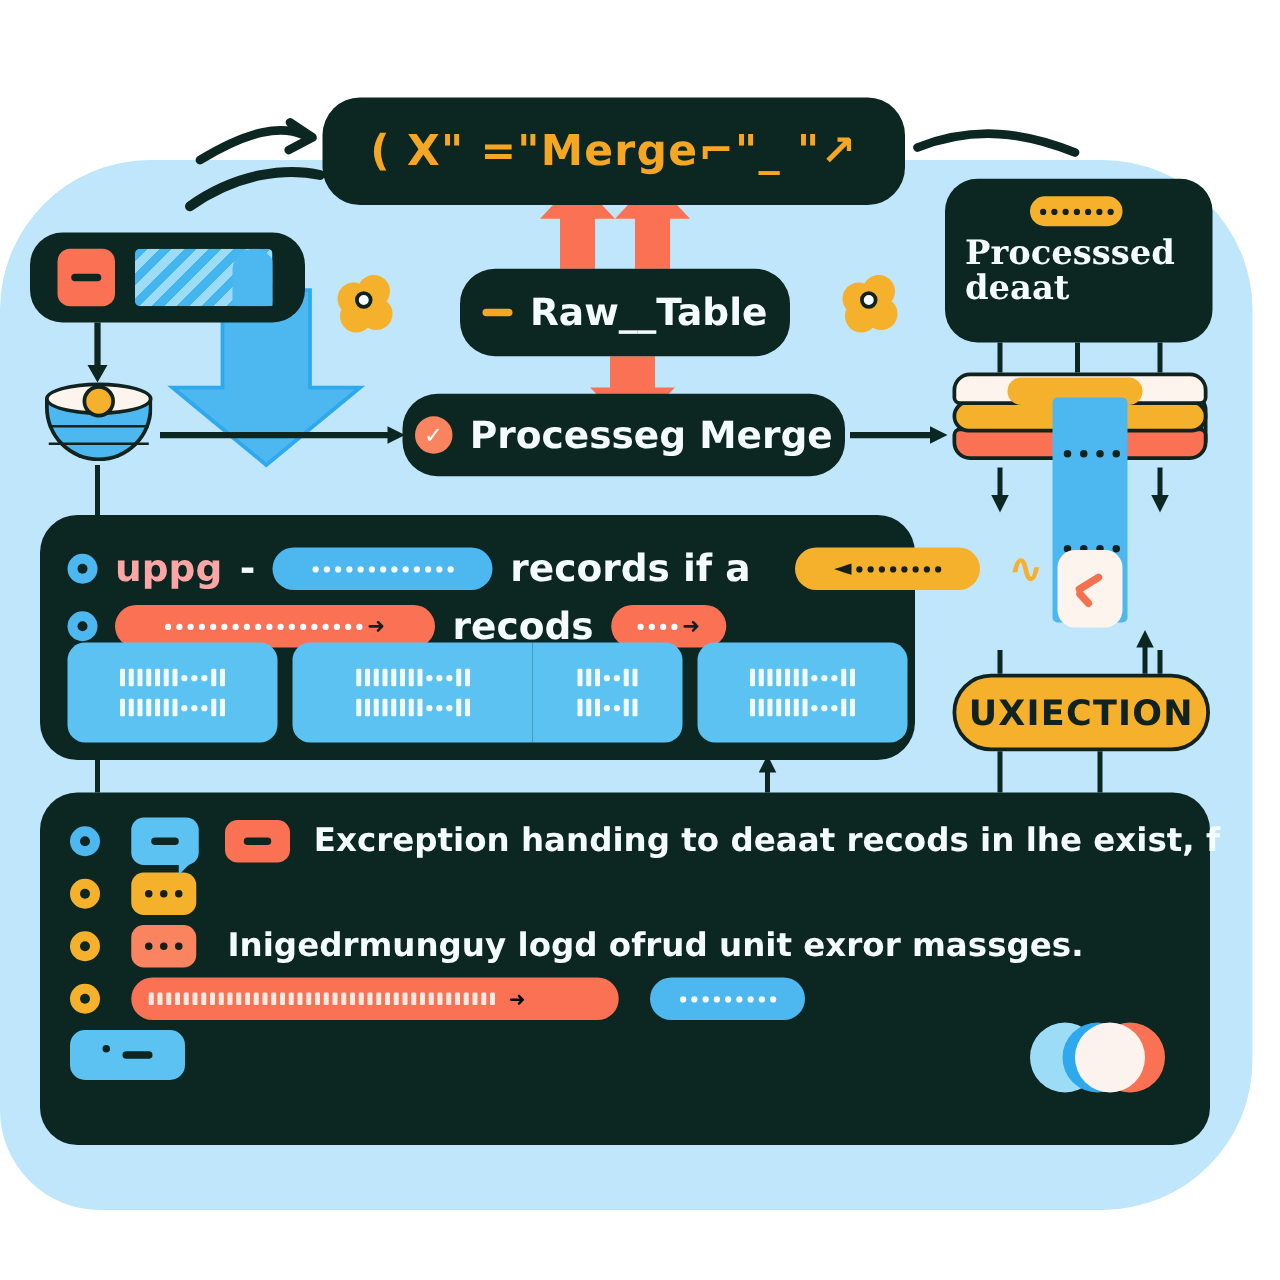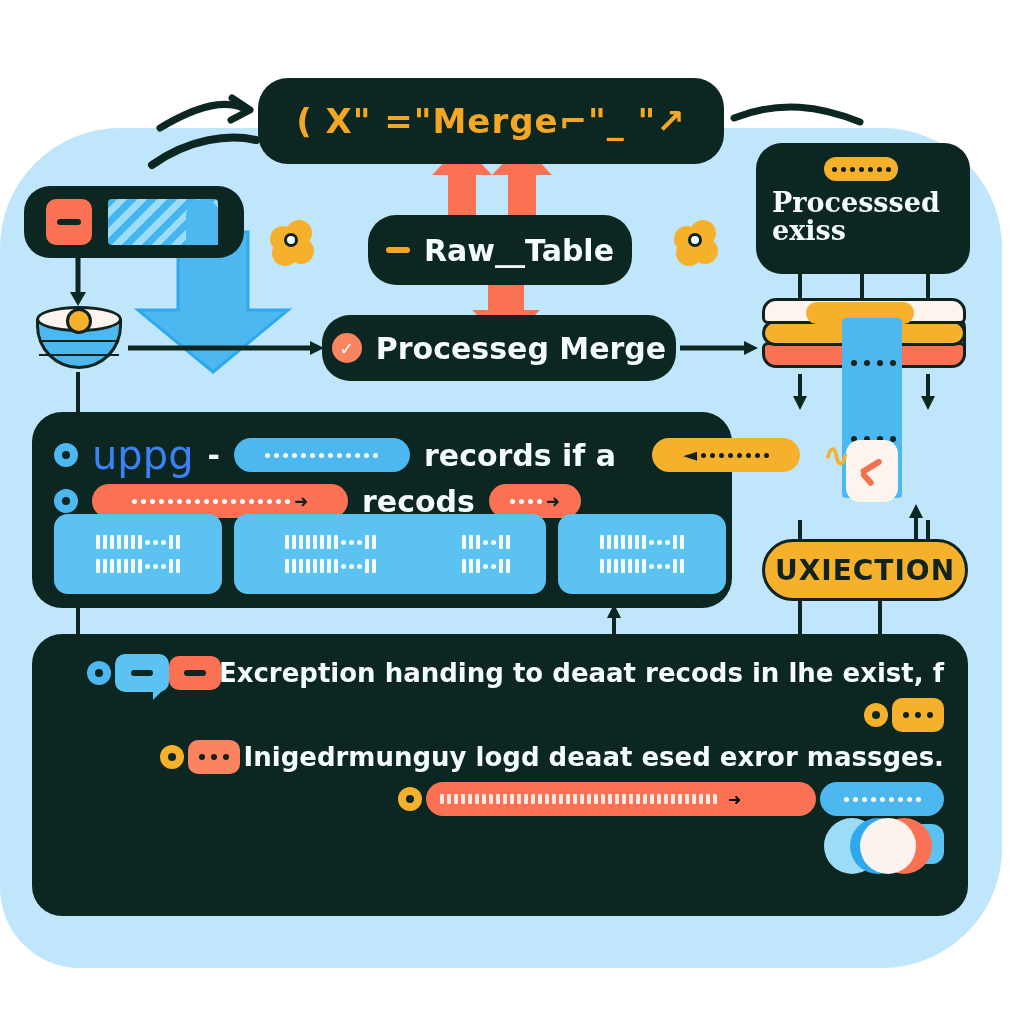--- a/index.html
+++ b/index.html
@@ -152,21 +152,21 @@
   }
   .rec-row { display: flex; align-items: center; gap: 14px; height: 46px; }
   .bullet {
     width: 24px; height: 24px; border-radius: 50%;
     background: #4cb8ef; flex: none;
     display:flex; align-items:center; justify-content:center;
   }
   .bullet::after{ content:""; width:8px; height:8px; border-radius:50%; background:#0c2622; }
   .bullet.y { background: #f6b12c; }
   .txt-w { color:#f4fbfc; font-size: 30px; font-weight: bold; white-space: nowrap; }
-  .txt-y { color:#3b82f6; font-size: 40px; font-weight: normal; white-space: nowrap; }
+  .txt-y { color:#fca5a5; font-size: 30px; font-weight: bold; white-space: nowrap; }
 
   .pill {
     height: 34px; border-radius: 17px;
     display: flex; align-items: center; justify-content: center;
     gap: 4px; padding: 0 14px; flex: none;
   }
   .pill.blue { background: #4cb8ef; }
   .pill.red  { background: #fa7253; }
   .pill.yel  { background: #f6b12c; }
   .pill i { width:5px; height:5px; border-radius:50%; background:#f6fdff; display:block; }
@@ -212,21 +212,21 @@
 
   
   #panel-notes {
     position: absolute;
     left: 32px; top: 634px;
     width: 936px; height: 282px;
     background: #0c2622;
     border-radius: 30px;
     padding: 18px 24px;
   }
-  .note-row { display:flex; align-items:center; gap: 4px; height: 42px; justify-content: flex-end; }
+  .note-row { display:flex; align-items:center; gap: 25px; height: 42px; }
   .note-txt { color:#f4fbfc; font-size: 26px; font-weight: bold; white-space: nowrap; }
 
   .bubble-blue {
     width: 54px; height: 38px; background:#5cc2f2; border-radius: 10px;
     position: relative; display:flex; align-items:center; justify-content:center; flex:none;
   }
   .bubble-blue span { width:22px; height:6px; background:#0c2622; border-radius:3px; display:block; }
   .bubble-blue::after{
     content:""; position:absolute; right:6px; bottom:-8px;
     border-left: 10px solid #5cc2f2; border-bottom: 10px solid transparent;
@@ -407,21 +407,21 @@
     <span class="pill-yellow-dots">
       <i></i>
         <i></i>
         <i></i>
         <i></i>
         <i></i>
         <i></i>
         <i></i>
     </span>
     <span class="pl">Processsed</span>
-    <span class="pl" style="margin-top:0">exiss</span>
+    <span class="pl" style="margin-top:0">deaat</span>
   </div>
 
   <div id="db-cyl">
     <div class="cyl-body"></div>
     <div class="cyl-line" style="top:34px;"></div>
     <div class="cyl-line" style="top:48px;"></div>
     <div class="cyl-top"></div>
     <div class="cyl-egg"></div>
   </div>
 
@@ -665,21 +665,21 @@
         </span>
     </div>
 
     <div class="note-row">
       <span class="bullet y"></span>
       <span class="bubble-dots red">
           <i></i>
           <i></i>
           <i></i>
         </span>
-      <span class="note-txt">Inigedrmunguy logd deaat esed exror massges.</span>
+      <span class="note-txt">Inigedrmunguy logd ofrud unit exror massges.</span>
     </div>
 
     <div class="note-row">
       <span class="bullet y"></span>
       <span class="longpill" style="width:390px">
         <i></i>
           <i></i>
           <i></i>
           <i></i>
           <i></i>

